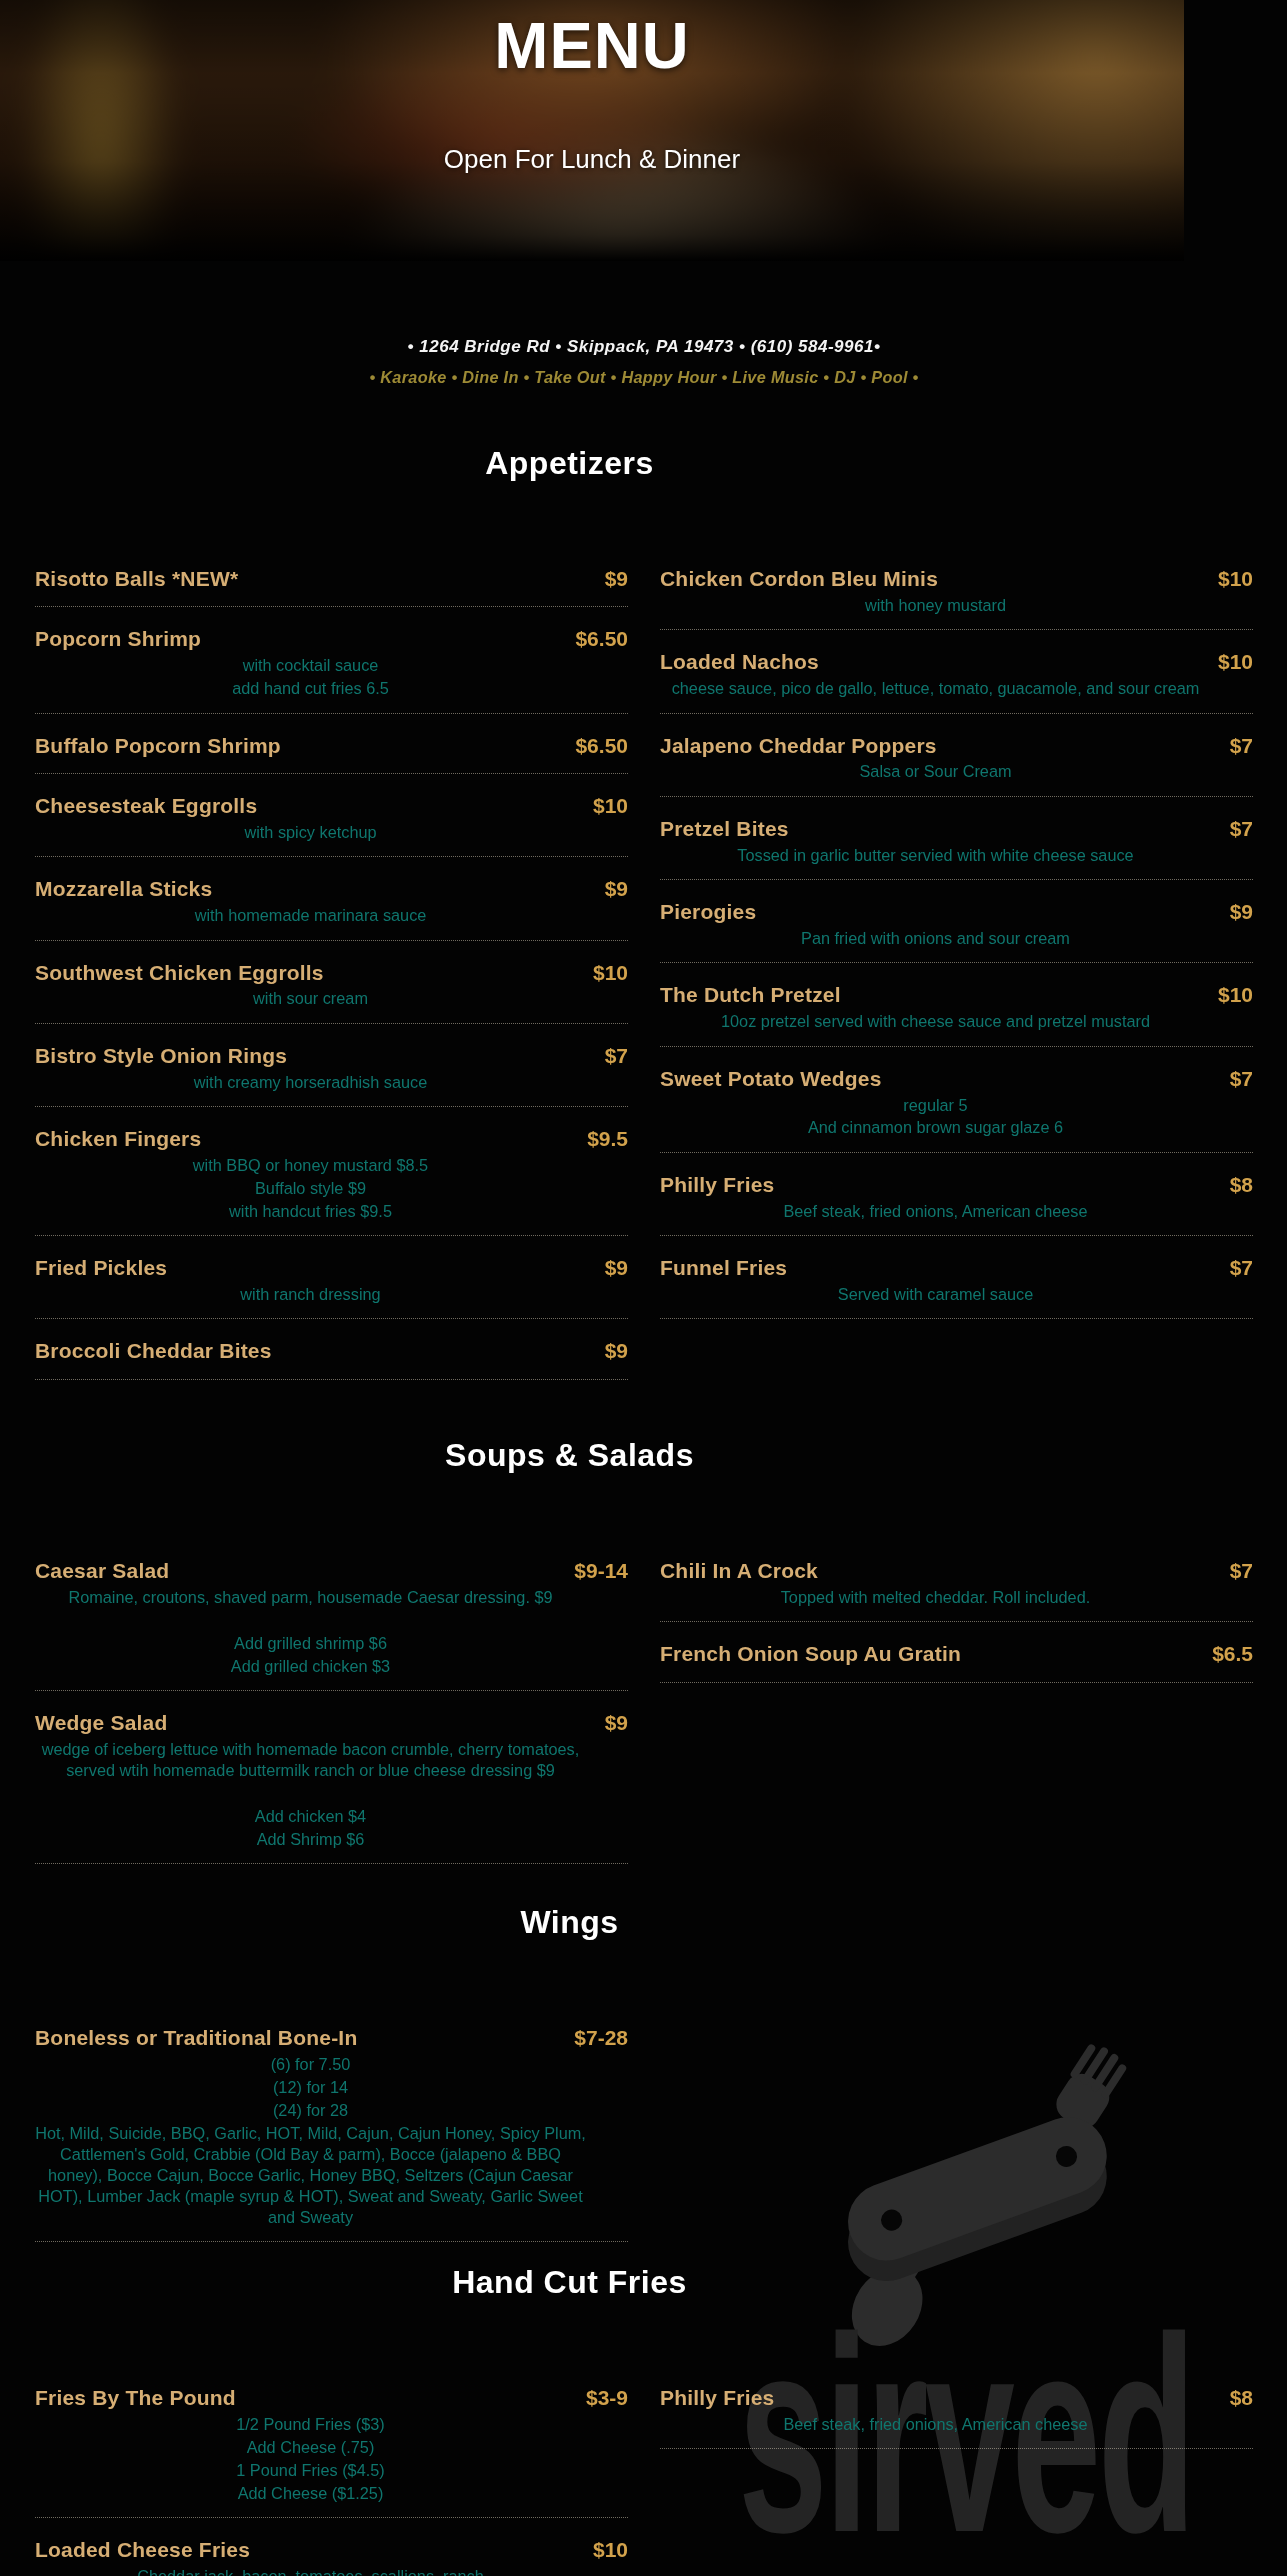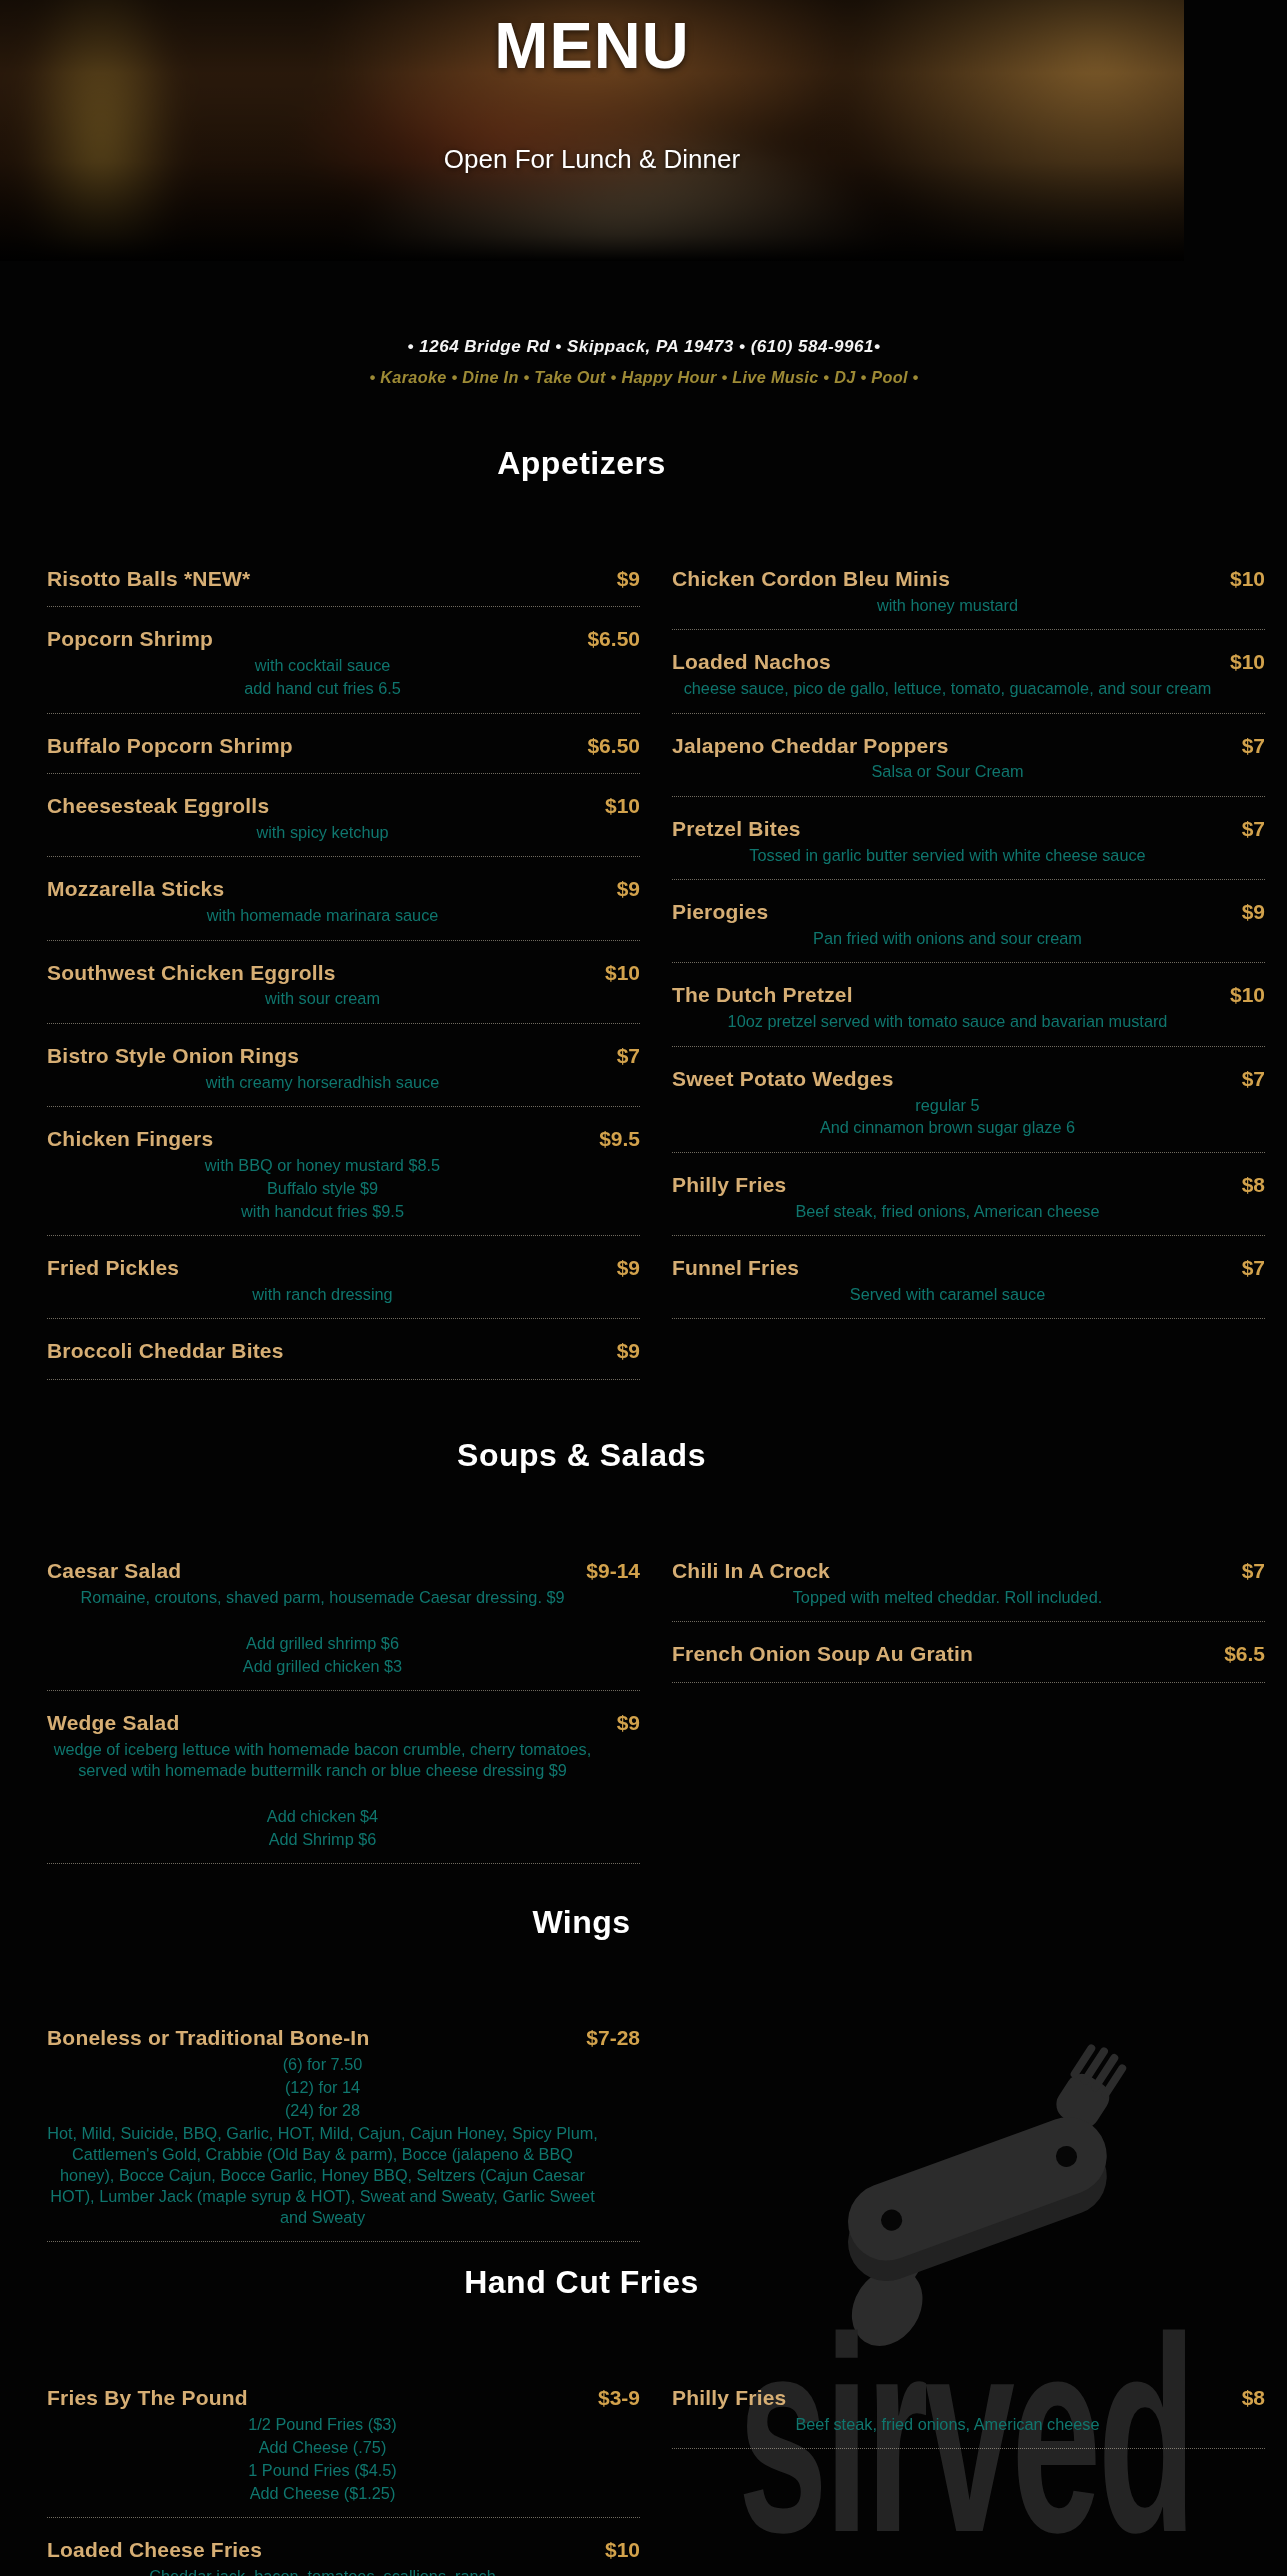--- a/index.html
+++ b/index.html
@@ -24,21 +24,21 @@
   .hero-title{position:absolute;top:7.7px;left:0;width:100%;text-align:center;
     font-size:65px;font-weight:700;color:#fff;letter-spacing:1px;
     text-shadow:0 1.9px 7.7px rgba(0,0,0,.65);}
   .hero-subtitle{position:absolute;top:144px;left:0;width:100%;text-align:center;
     font-size:26px;font-weight:400;color:#fff;text-shadow:0 1px 5.8px rgba(0,0,0,.7);}
   
   .info{position:absolute;top:337px;left:0;width:100%;text-align:center;z-index:2;}
   .info-address{font-size:17px;font-style:italic;font-weight:700;color:#f4f4f4;letter-spacing:0.5px;}
   .info-amenities{margin-top:10.5px;font-size:16.3px;font-style:italic;font-weight:600;color:#9d8a35;letter-spacing:0.3px;}
   
-  .menu-section{position:absolute;left:12px;width:1138px;padding:0 34px 0 35px;box-sizing:border-box;z-index:2;}
+  .menu-section{position:absolute;left:0;width:1138px;padding:0 34px 0 35px;box-sizing:border-box;z-index:2;}
   .sec-appetizers{top:443px;}
   .sec-soups{top:1435px;padding-left:35px;}
   .sec-wings{top:1902px;}
   .sec-fries{top:2262px;}
   .section-title{font-size:32px;line-height:40px;font-weight:700;color:#fff;text-align:center;margin:0 0 81px 0;letter-spacing:0.5px;}
   .columns{display:flex;gap:32px;}
   .col{width:593px;flex:none;}
   .menu-item{padding:17px 0 13.4px 0;border-bottom:1px dotted rgba(222,212,190,.5);text-align:center;}
   .menu-item:first-child{padding-top:0;}
   .item-row{display:flex;justify-content:space-between;align-items:flex-start;gap:13.4px;}
@@ -205,21 +205,21 @@
               <span class="item-name">Pierogies</span>
               <span class="item-price">$9</span>
             </div>
             <div class="item-desc">Pan fried with onions and sour cream</div>
           </div>
           <div class="menu-item">
             <div class="item-row">
               <span class="item-name">The Dutch Pretzel</span>
               <span class="item-price">$10</span>
             </div>
-            <div class="item-desc">10oz pretzel served with tomato sauce and bavarian mustard</div>
+            <div class="item-desc">10oz pretzel served with cheese sauce and pretzel mustard</div>
           </div>
           <div class="menu-item">
             <div class="item-row">
               <span class="item-name">Sweet Potato Wedges</span>
               <span class="item-price">$7</span>
             </div>
             <div class="item-desc">regular 5</div>
             <div class="item-desc">And cinnamon brown sugar glaze 6</div>
           </div>
           <div class="menu-item">

